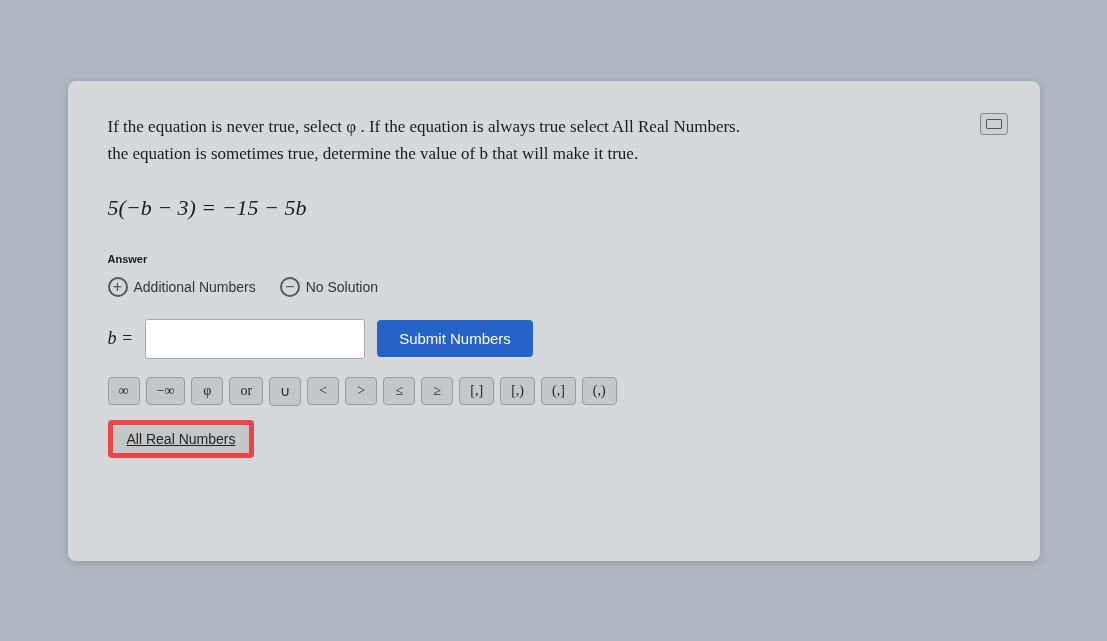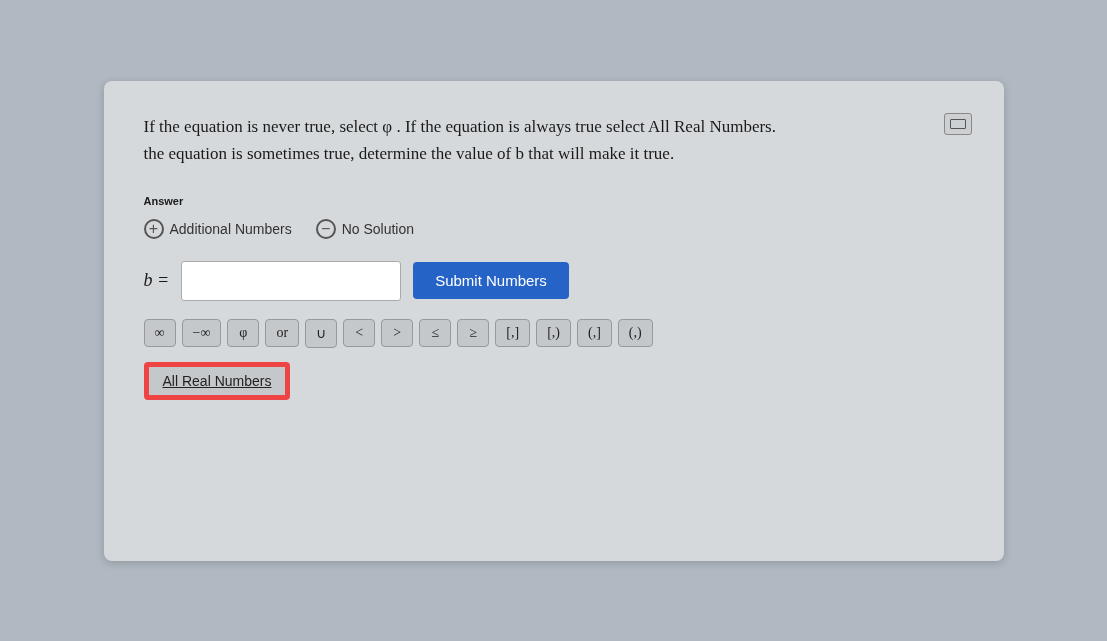--- a/index.html
+++ b/index.html
@@ -10,21 +10,21 @@
       min-height: 641px;
       display: flex;
       align-items: center;
       justify-content: center;
     }
 
     .card {
       background: #d6d9dc;
       border-radius: 8px;
       padding: 32px 40px 36px 40px;
-      width: 900px;
+      width: 972px;
       min-height: 480px;
       position: relative;
       box-shadow: 0 2px 8px rgba(0,0,0,0.18);
     }
 
     .instructions {
       font-size: 17px;
       color: #1a1a1a;
       line-height: 1.6;
       margin-bottom: 28px;
@@ -192,20 +192,23 @@
 
 <div class="card">
 
   <div class="expand-icon"></div>
 
   <div class="instructions">
     <span>If the equation is never true, select φ . If the equation is always true select All Real Numbers.</span><br>
     <span>the equation is sometimes true, determine the value of b that will make it true.</span>
   </div>
 
+  <div class="equation">
+    5(−<i>b</i> − 3) = −15 − 5<i>b</i>
+  </div>
 
   <div class="answer-label">Answer</div>
 
   <div class="solution-options">
     <button class="option-btn">
       <span class="circle-plus">+</span>
       <span>Additional Numbers</span>
     </button>
     <button class="option-btn">
       <span class="circle-minus">−</span>

